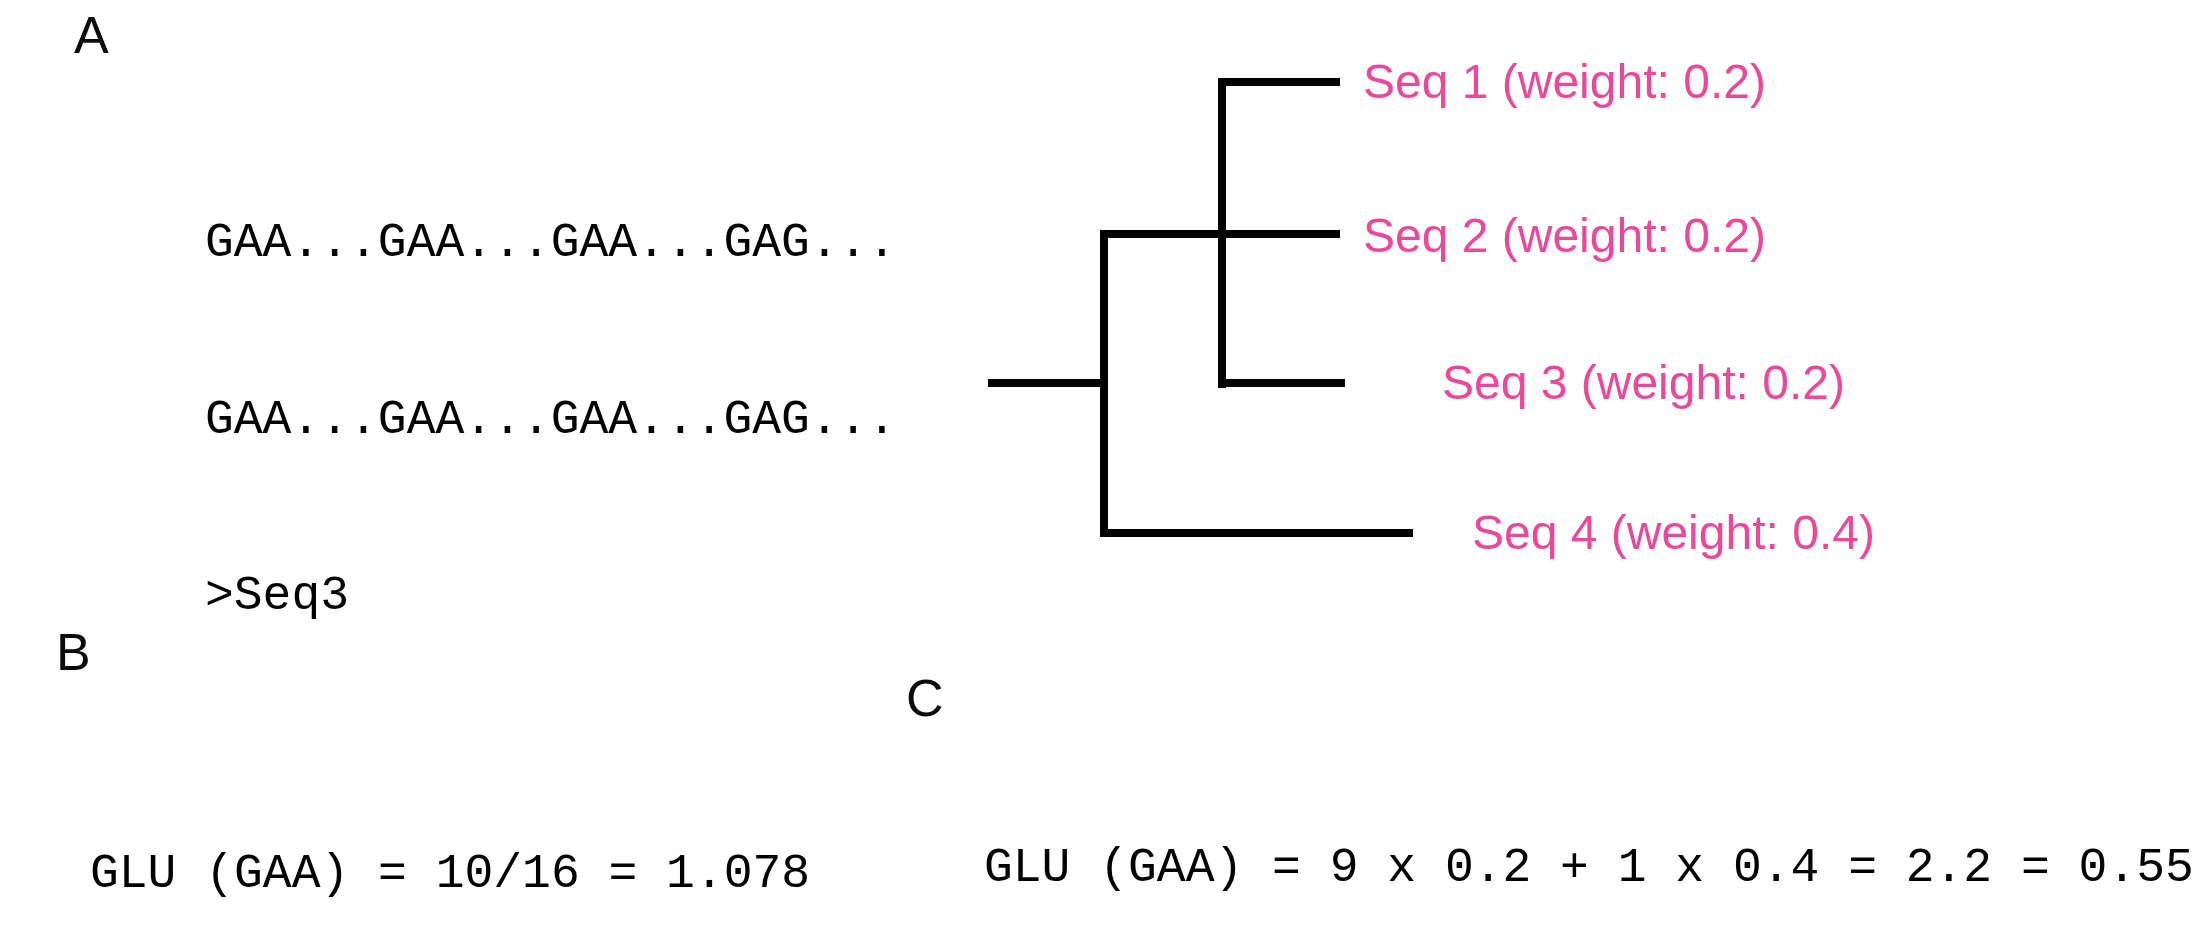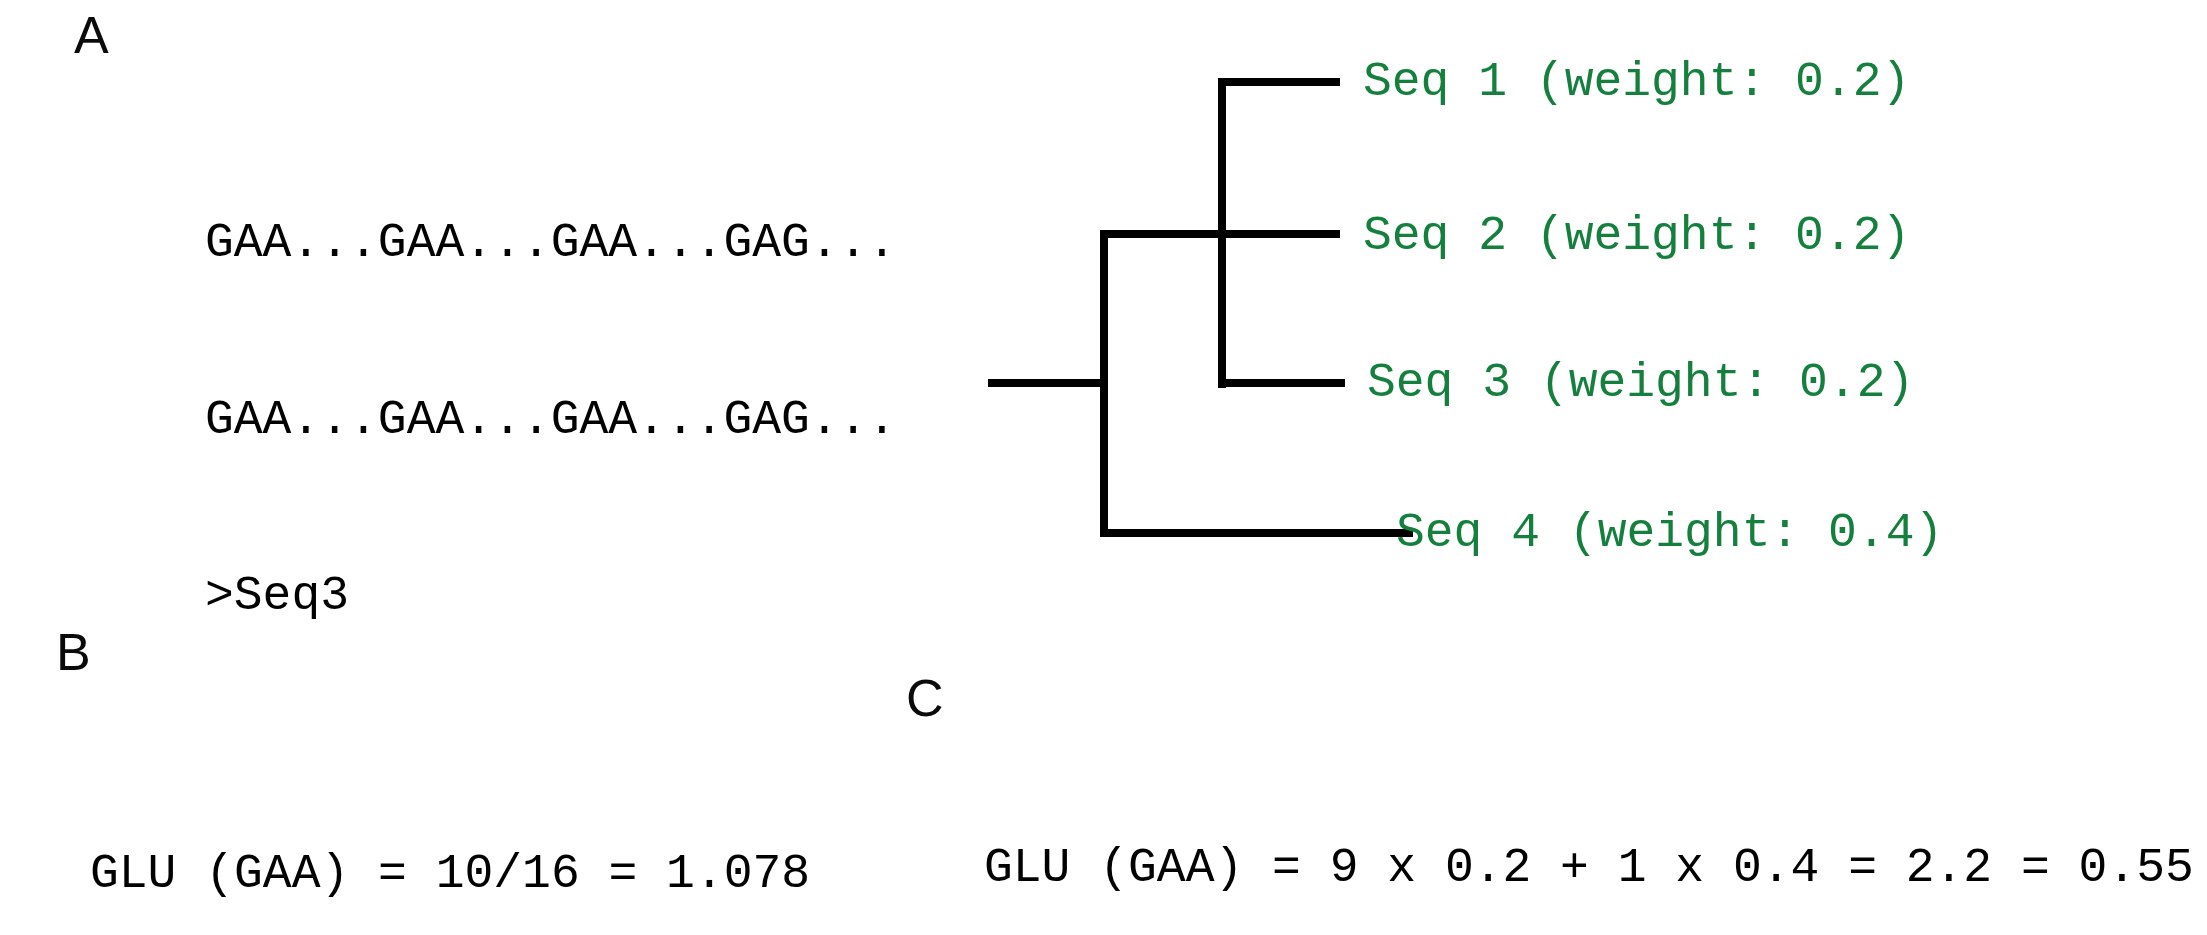--- a/index.html
+++ b/index.html
@@ -27,24 +27,24 @@
     font-family: "Liberation Mono", "DejaVu Sans Mono", monospace;
     font-size: 48px;
     color: #000000;
     white-space: pre;
   }
   .mono-line { white-space: pre; }
   .seq-lines { line-height: 58.7px; }
   .calc-lines { line-height: 57px; }
   .tip-label {
     position: absolute;
-    font-family: Liberation Mono, monospace;
+    font-family: Liberation Sans, sans-serif;
     font-size: 48px;
     line-height: 48px;
-    color: #15803d;
+    color: #ec4899;
     white-space: pre;
   }
   .branch {
     position: absolute;
     background: #000000;
   }
 </style>
 </head>
 <body>
 
@@ -65,22 +65,22 @@
     <div class="branch" style="left:988px;  top:379px; width:120px; height:8px;"></div>
     <div class="branch" style="left:1100px; top:230px; width:8px;  height:307px;"></div>
     <div class="branch" style="left:1218px; top:78px;  width:8px;  height:310px;"></div>
     <div class="branch" style="left:1218px; top:78px;  width:122px; height:8px;"></div>
     <div class="branch" style="left:1100px; top:230px; width:240px; height:8px;"></div>
     <div class="branch" style="left:1218px; top:379px; width:127px; height:8px;"></div>
     <div class="branch" style="left:1100px; top:529px; width:313px; height:8px;"></div>
 
     <div class="tip-label" style="left:1363px; top:58px;">Seq 1 (weight: 0.2)</div>
     <div class="tip-label" style="left:1363px; top:212px;">Seq 2 (weight: 0.2)</div>
-    <div class="tip-label" style="left:1367px; top:359px;text-align:right;">Seq 3 (weight: 0.2)</div>
-    <div class="tip-label" style="left:1396px; top:509px;">Seq 4 (weight: 0.4)</div>
+    <div class="tip-label" style="left:1442px; top:359px;text-align:right;">Seq 3 (weight: 0.2)</div>
+    <div class="tip-label" style="left:1472px; top:509px;">Seq 4 (weight: 0.4)</div>
   </div>
 
   <div class="panel-label" style="left:56px; top:626px;">B</div>
 
   <div class="mono-block calc-lines" style="left:90px; top:732px;">
     <div class="mono-line">GLU (GAA) = 10/16 = 1.078</div>
     
   </div>
 
   <div class="panel-label" style="left:906px; top:672px;">C</div>

